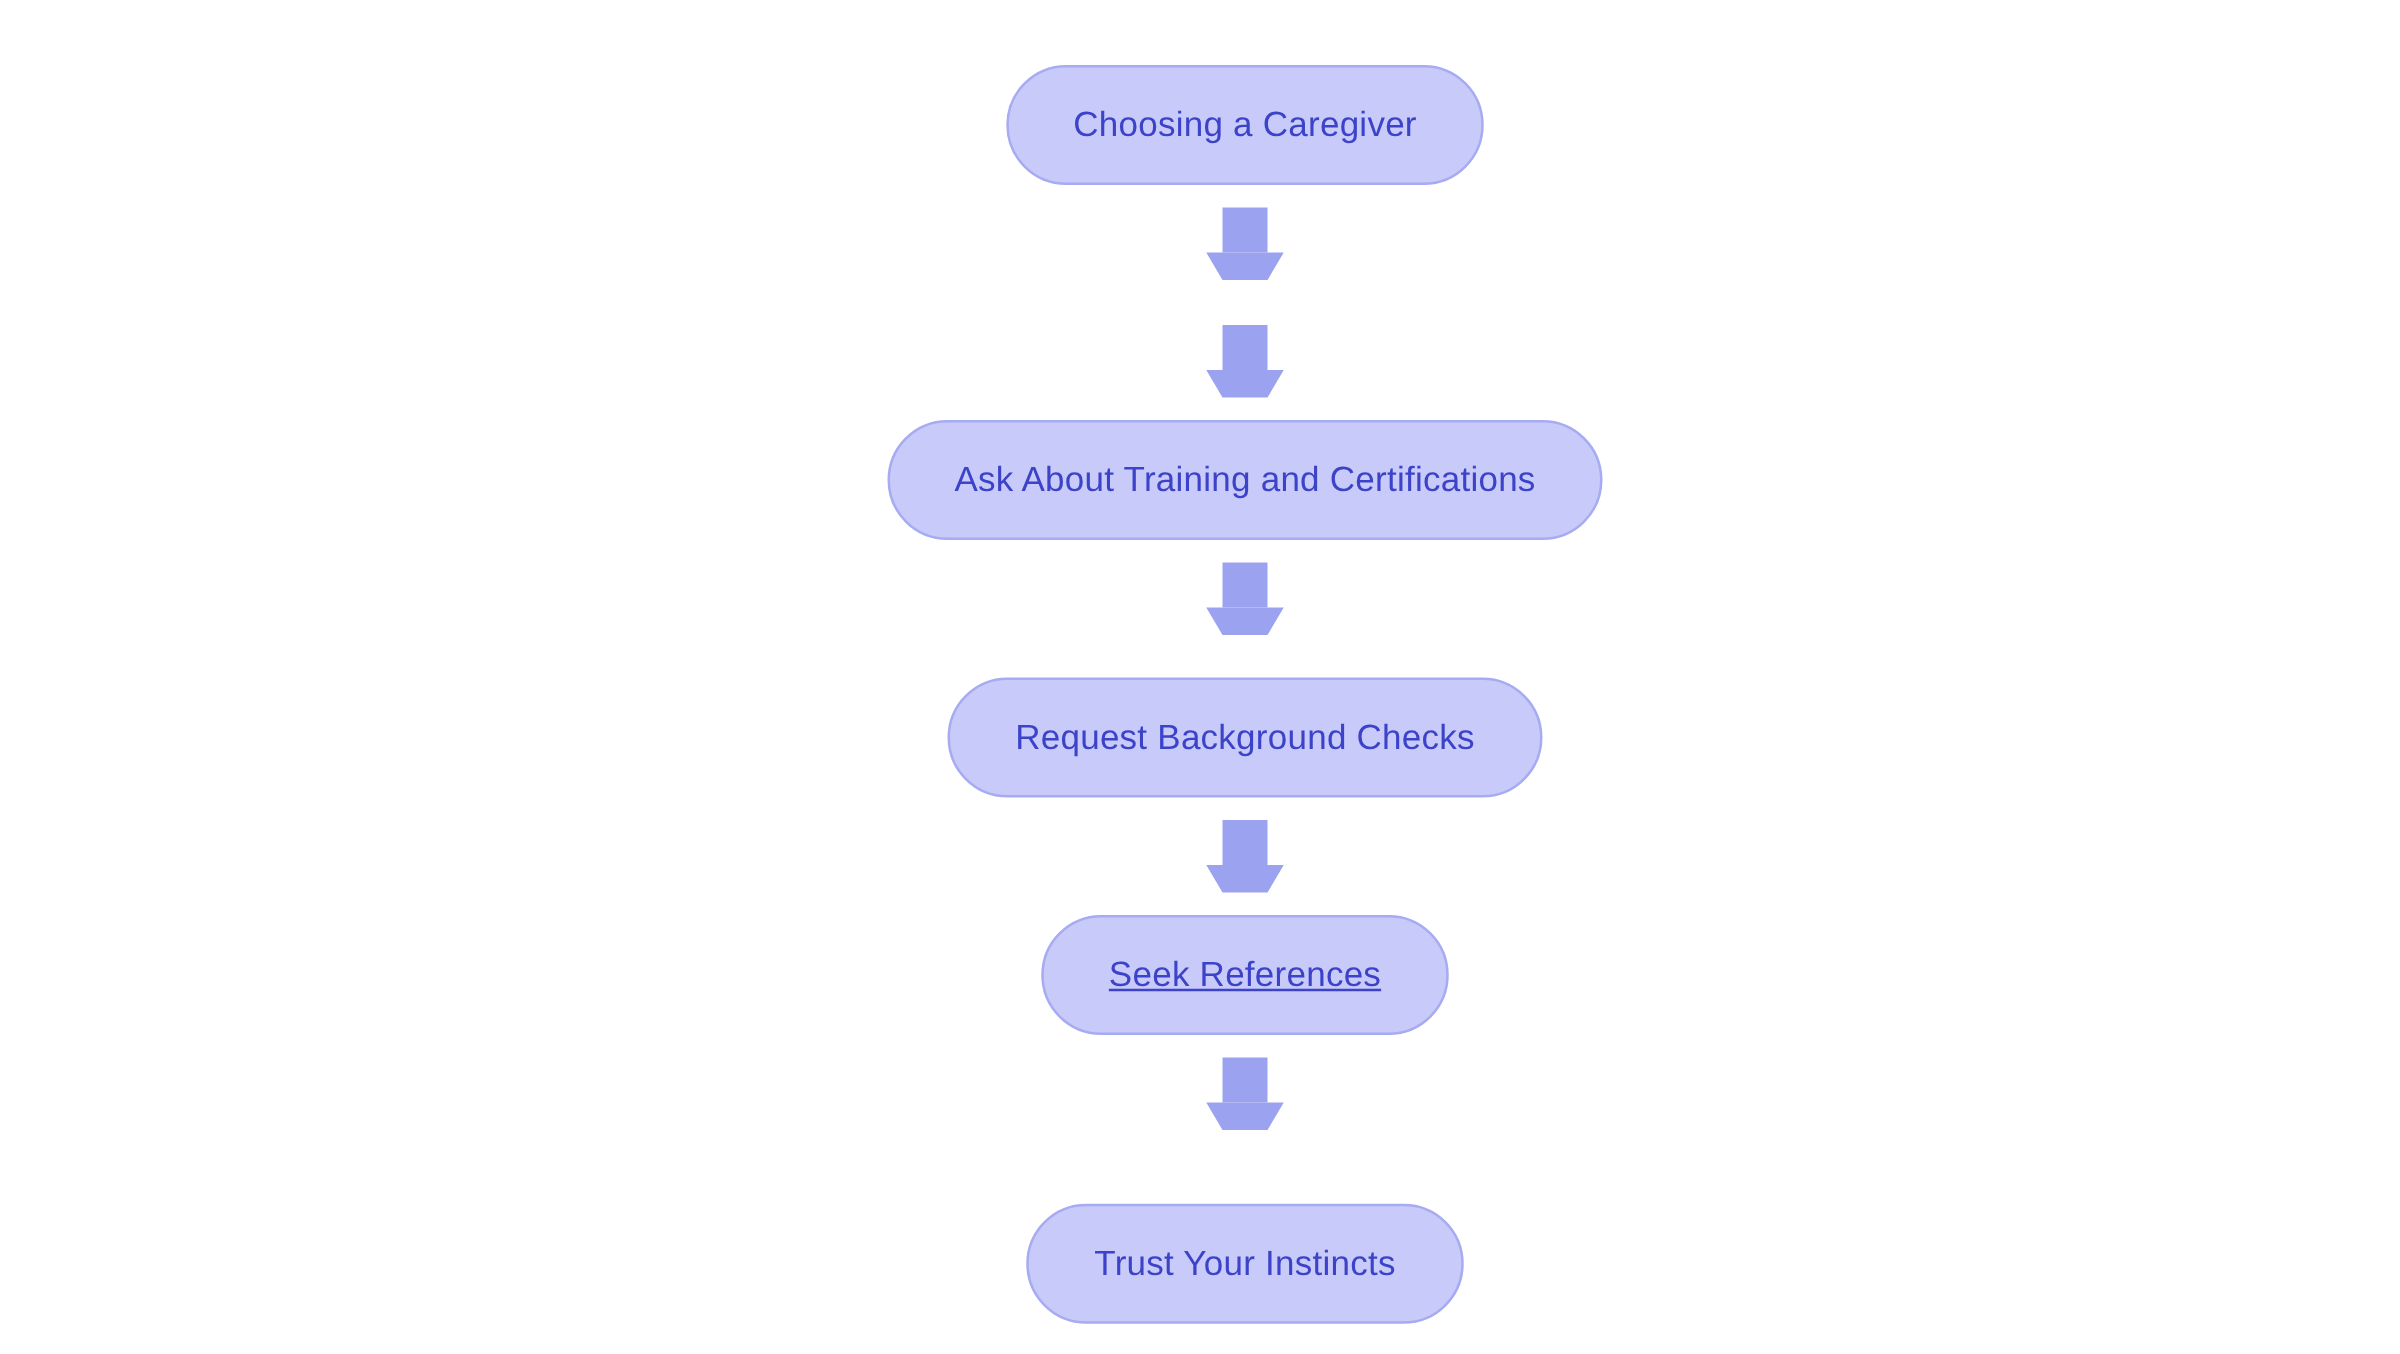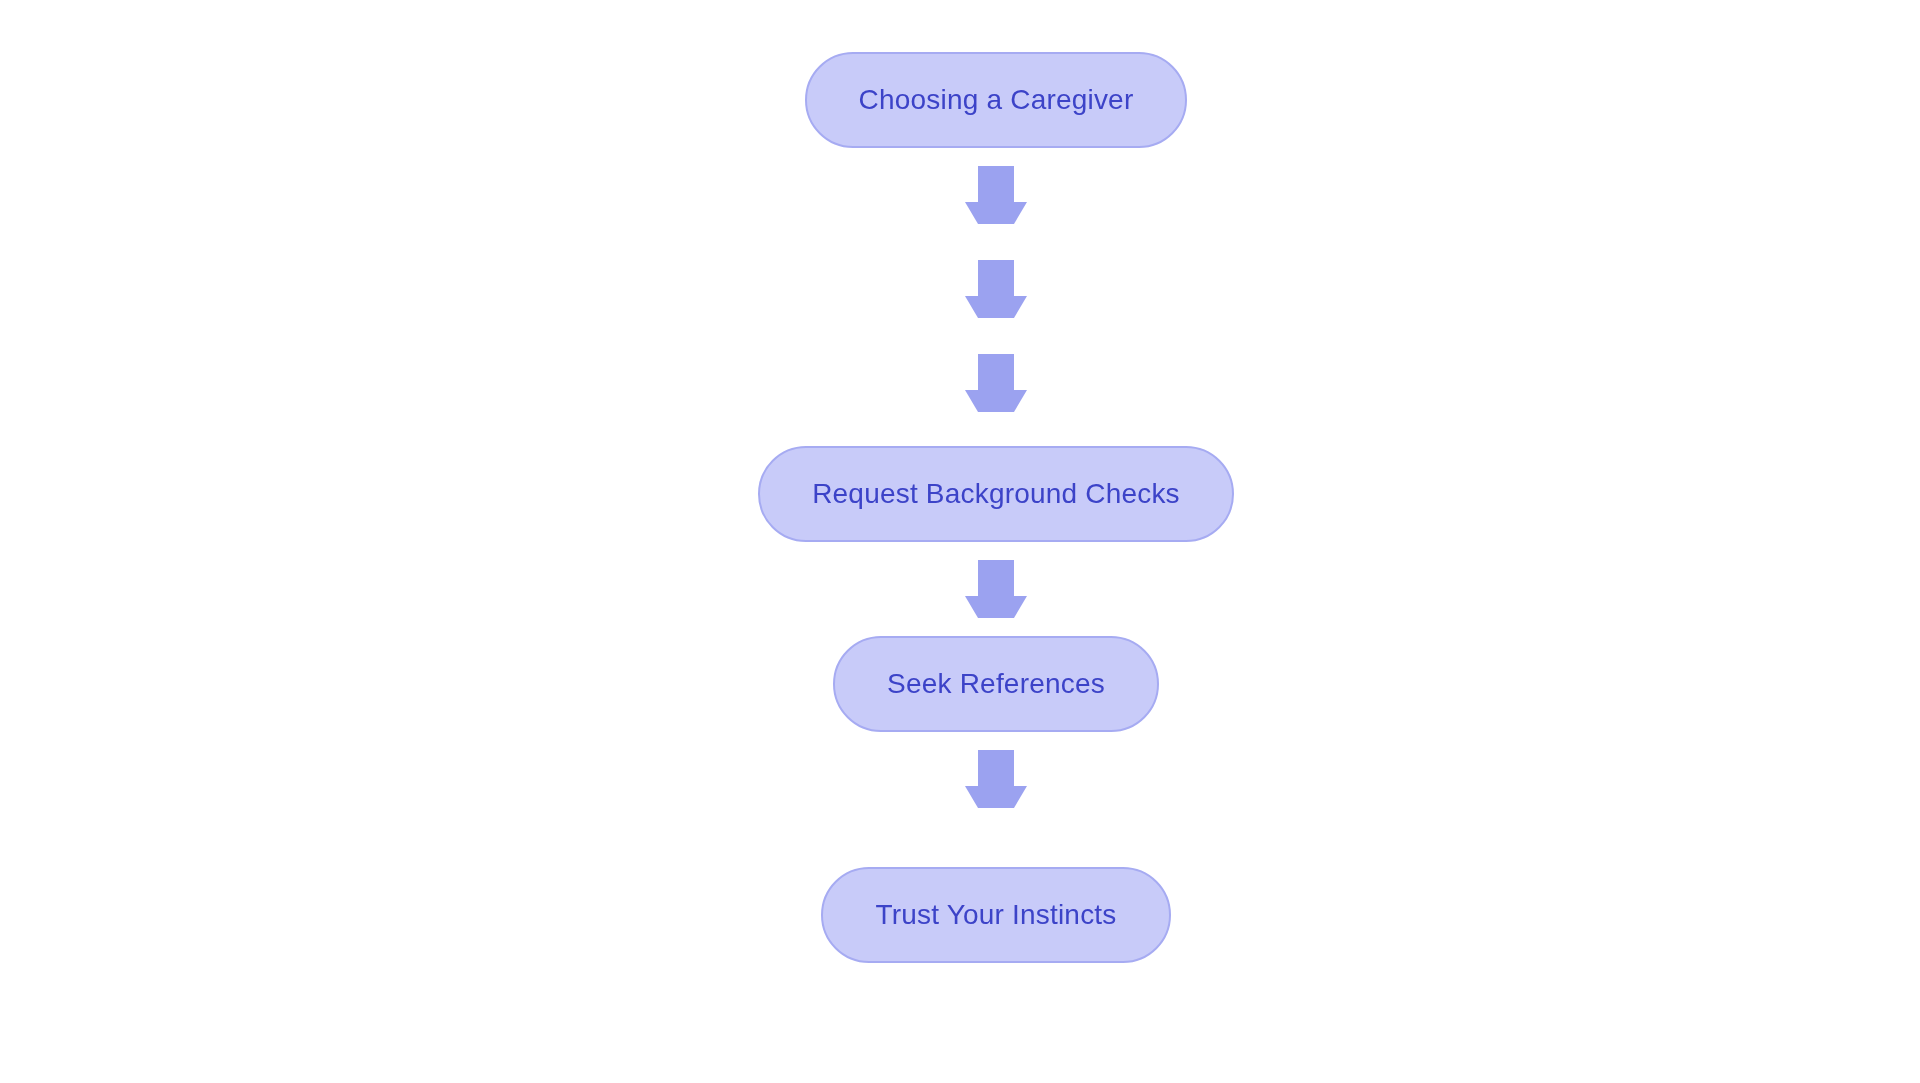--- a/index.html
+++ b/index.html
@@ -38,21 +38,21 @@
     justify-content: center;
     padding: 0 34px;
     white-space: nowrap;
     flex: 0 0 auto;
   }
   
   .node.n1 { min-width: 318px; }
   .node.n2 { min-width: 312px; }
   .node.n3 { min-width: 492px; }
   .node.n4 { min-width: 405px; margin-top: 16px; }
-  .node.n5 { min-width: 265px; }
+  .node.n5 { min-width: 265px; text-decoration: underline; }
   .node.n6 { min-width: 288px; margin-top: 41px; }
   .arrow {
     height: 94px;
     display: flex;
     flex-direction: column;
     align-items: center;
     flex: 0 0 auto;
   }
   .arrow .shaft {
     width: 5px;
@@ -80,20 +80,23 @@
     <div class="shaft"></div>
     <div class="head"></div>
   </div>
 
 
   <div class="arrow">
     <div class="shaft"></div>
     <div class="head"></div>
   </div>
 
+  <div class="node n3">
+    <span>Ask About Training and Certifications</span>
+  </div>
 
   <div class="arrow">
     <div class="shaft"></div>
     <div class="head"></div>
   </div>
 
   <div class="node n4">
     <span>Request Background Checks</span>
   </div>
 

